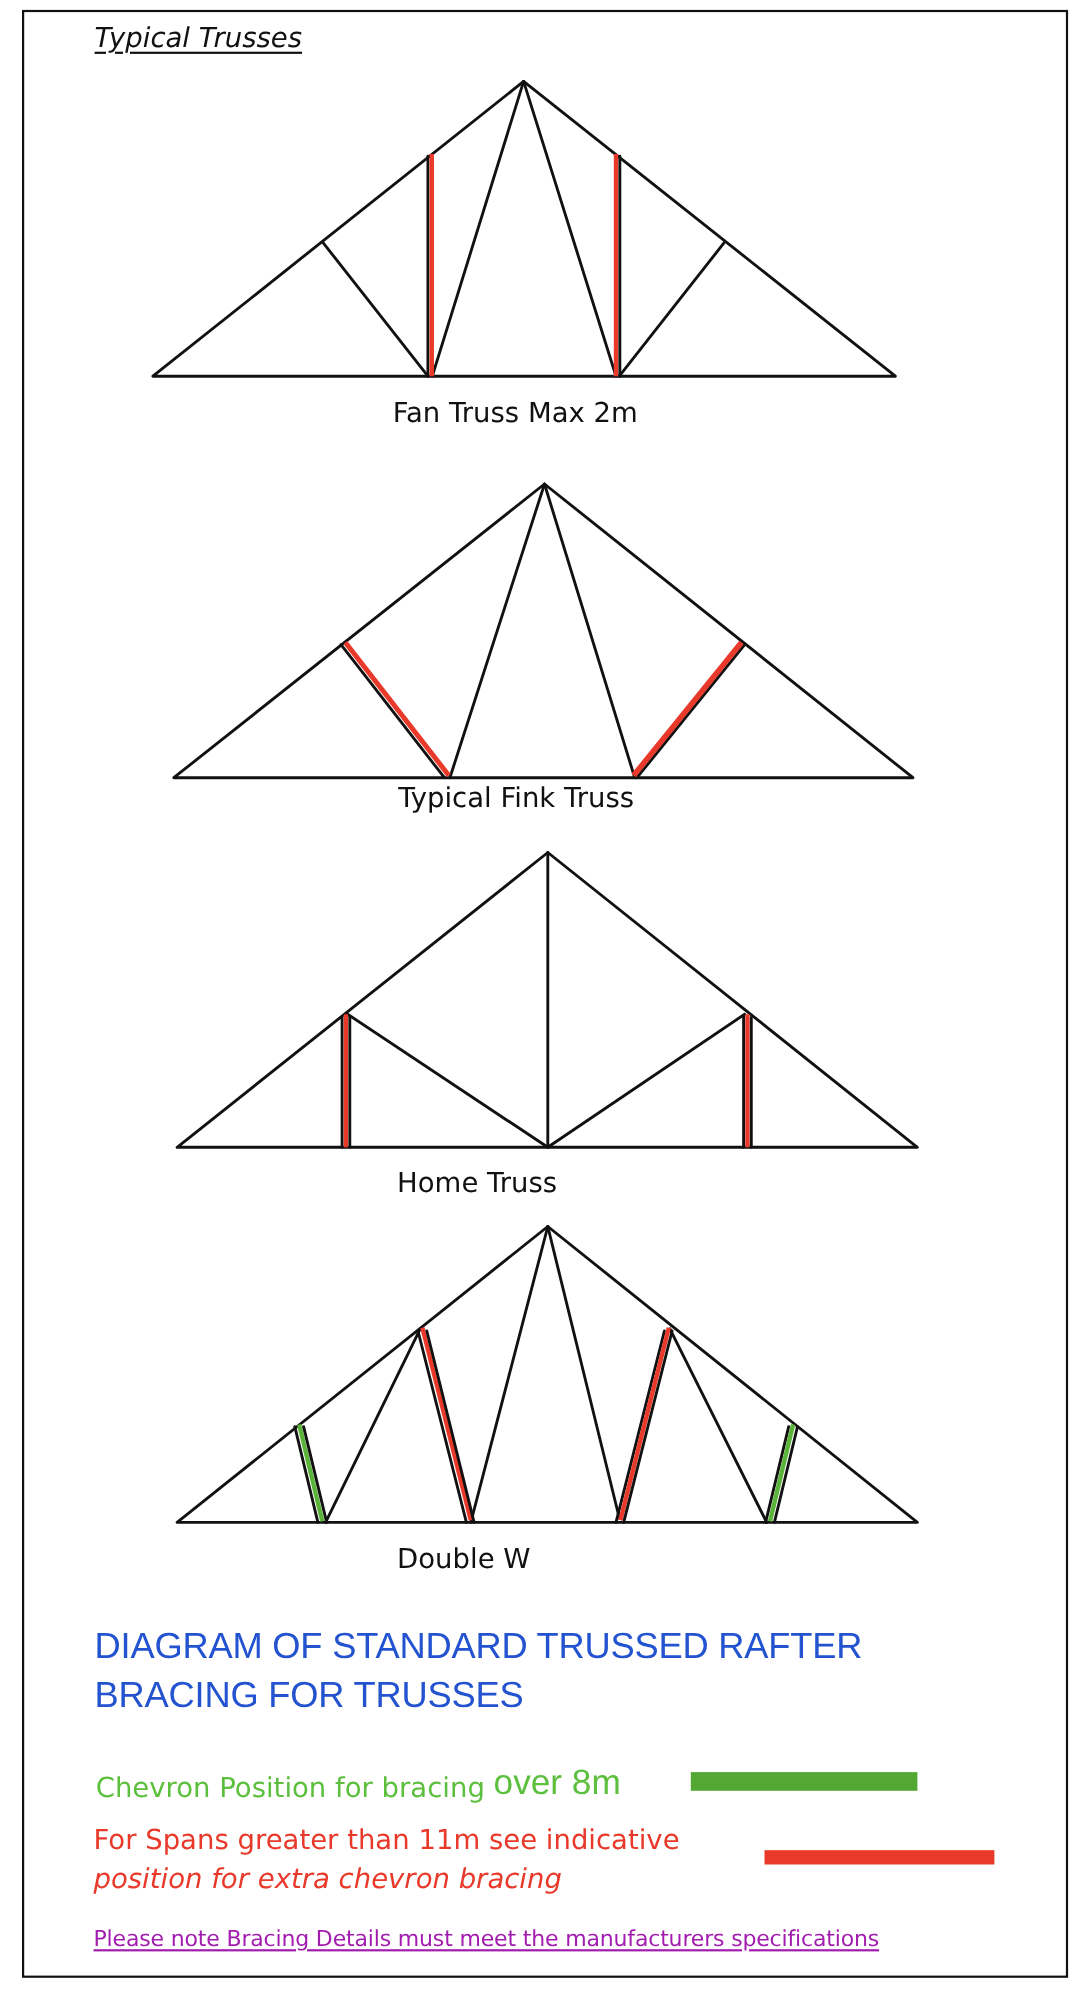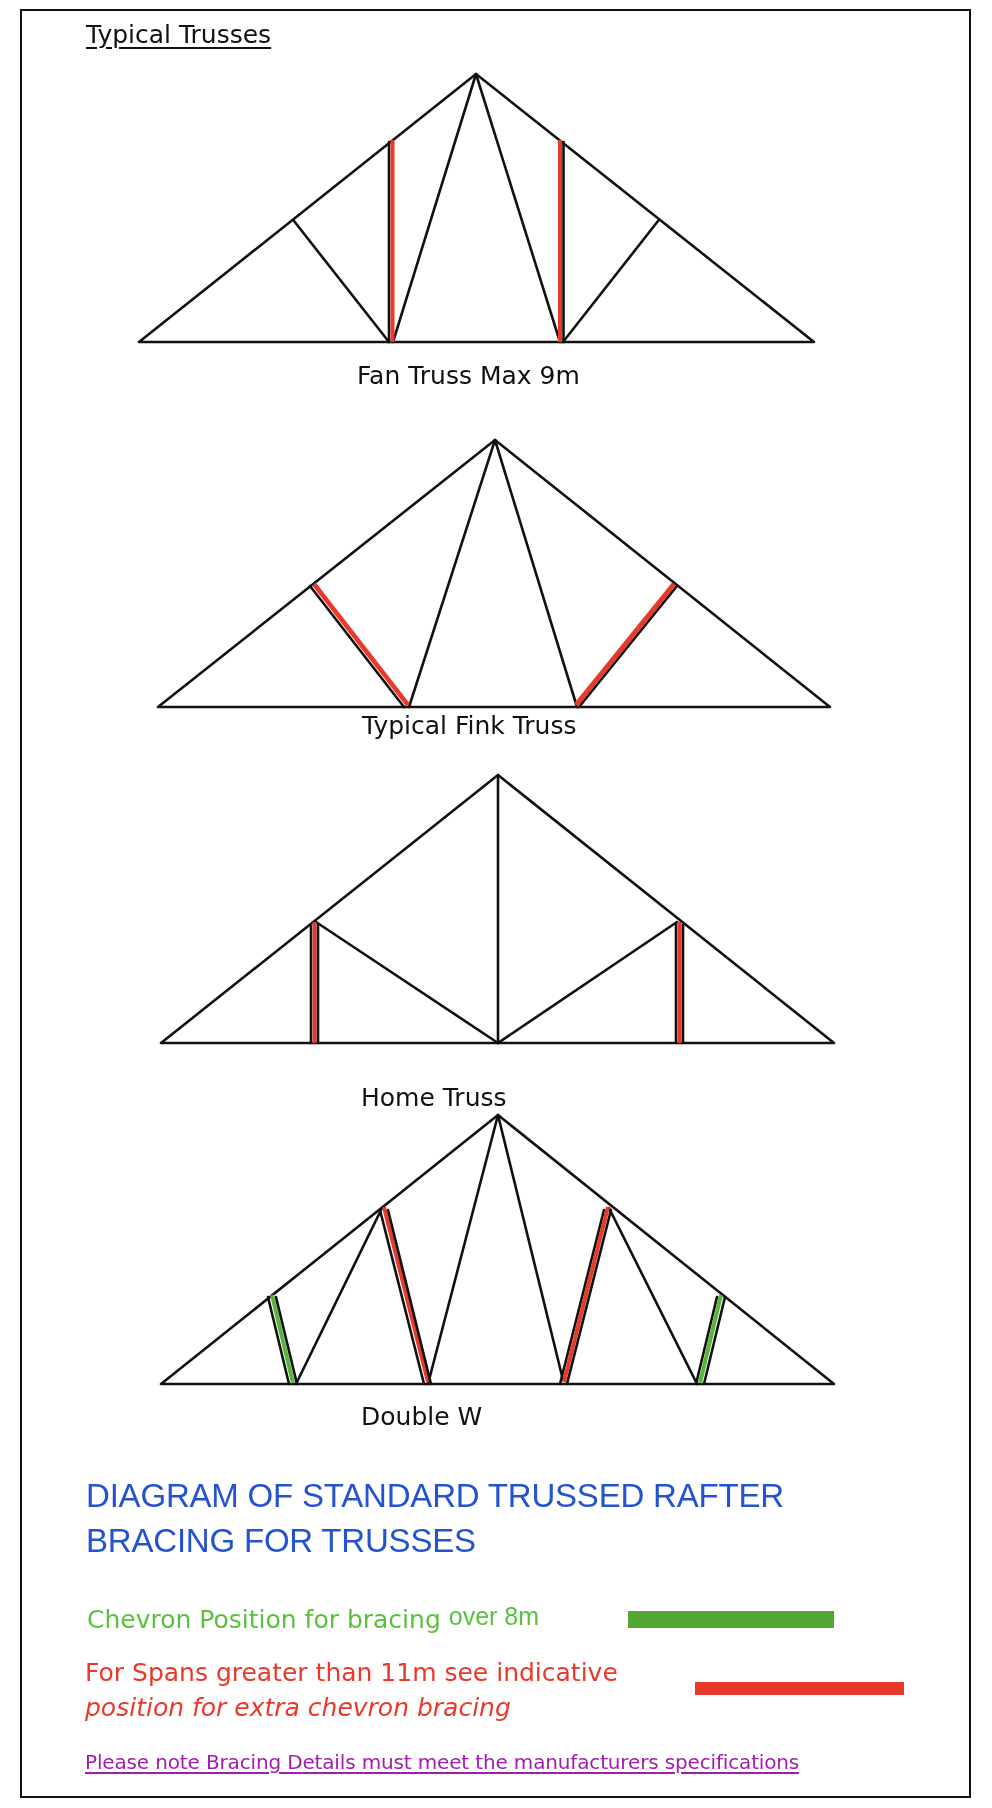--- a/index.html
+++ b/index.html
@@ -1,24 +1,24 @@
 <!DOCTYPE html>
 <html><head>
 <meta charset="utf-8">
 <style>
   html, body { margin: 0; padding: 0; background: #ffffff; }
   body { width: 992px; height: 1808px; position: relative; overflow: hidden; font-family: "DejaVu Sans", sans-serif; }
   .frame { position: absolute; left: 20px; top: 9px; width: 951px; height: 1789px; border: 2.5px solid #111; box-sizing: border-box; }
   svg.diagram { position: absolute; left: 0; top: 0; }
   .txt { position: absolute; white-space: nowrap; line-height: 1; }
-  .title { left: 86px; top: 22px; font-size: 25px; color: #111; text-decoration: underline; text-underline-offset: 4px; text-decoration-thickness: 2px; }
+  .title { left: 86px; top: 22px; font-size: 25px; color: #111; text-decoration: underline; text-underline-offset: 4px; text-decoration-thickness: 2px; font-style: italic; }
   .label { font-size: 25px; color: #111; }
   .heading { left: 86px; font-family: "Liberation Sans", sans-serif; font-size: 33px; color: #2453d0; letter-spacing: -0.2px; }
   .green-txt { left: 87px; top: 1607px; font-size: 25px; color: #5cbf3e; }
-  .green-txt .over { font-family: "Liberation Sans", sans-serif; font-size: 25px; position: relative; top: -3px; }
+  .green-txt .over { font-family: "Liberation Sans", sans-serif; font-size: 32px; position: relative; top: -3px; }
   .red-txt { left: 85px; font-size: 25px; color: #e8392a; }
   .note { left: 85px; top: 1752px; font-size: 20px; color: #a21caf; text-decoration: underline; text-underline-offset: 3px; text-decoration-thickness: 2px; letter-spacing: -0.15px; }
   .legend-bar { position: absolute; }
 </style>
 </head>
 <body>
 
 <div class="frame"></div>
 
 <div class="txt title">Typical Trusses</div>
@@ -87,23 +87,23 @@
         <line x1="272" y1="1295" x2="293" y2="1383" stroke="#5ab43a" stroke-width="4" stroke-linecap="butt"></line>
         <line x1="276" y1="1297" x2="297" y2="1384"></line>
         <line x1="696" y1="1384" x2="717" y2="1297"></line>
         <line x1="700" y1="1383" x2="721" y2="1295" stroke="#5ab43a" stroke-width="4" stroke-linecap="butt"></line>
         <line x1="704" y1="1384" x2="725" y2="1297"></line>
       </g>
     </g>
   </g>
 </svg>
 
-<div class="txt label" style="left:357px; top:363px;">Fan Truss Max 9m</div>
+<div class="txt label" style="left:357px; top:363px;">Fan Truss Max 2m</div>
 <div class="txt label" style="left:362px; top:713px;">Typical Fink Truss</div>
-<div class="txt label" style="left:361px; top:1063px;margin-top:22px;">Home Truss</div>
+<div class="txt label" style="left:361px; top:1063px;">Home Truss</div>
 <div class="txt label" style="left:361px; top:1404px;">Double W</div>
 
 <div class="txt heading" style="top:1479px;text-align:center;">DIAGRAM OF STANDARD TRUSSED RAFTER</div>
 <div class="txt heading" style="top:1524px;">BRACING  FOR TRUSSES</div>
 
 <div class="txt green-txt">
   <span>Chevron Position for bracing</span>
   <span class="over">over 8m</span>
 </div>
 <div class="legend-bar" style="left:628px; top:1611px; width:206px; height:17px; background:#52a832;"></div>

